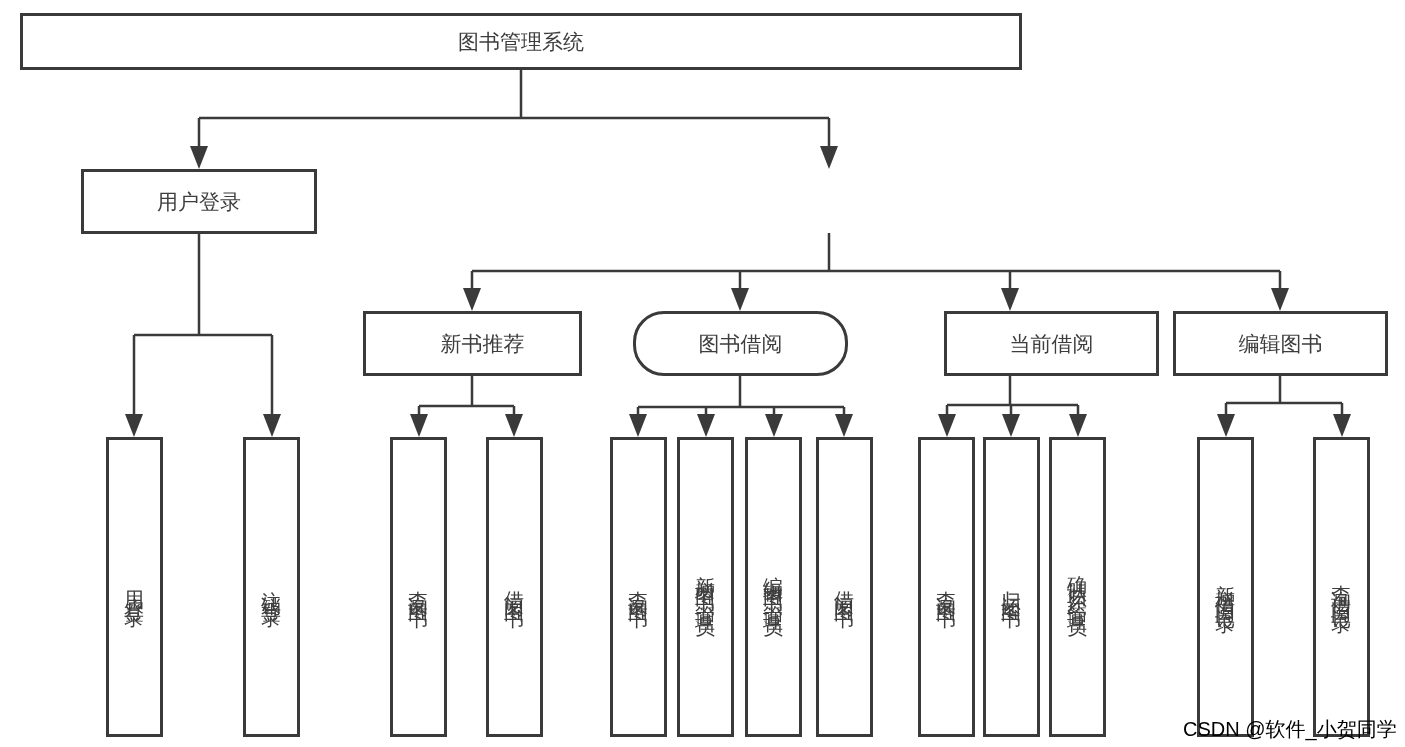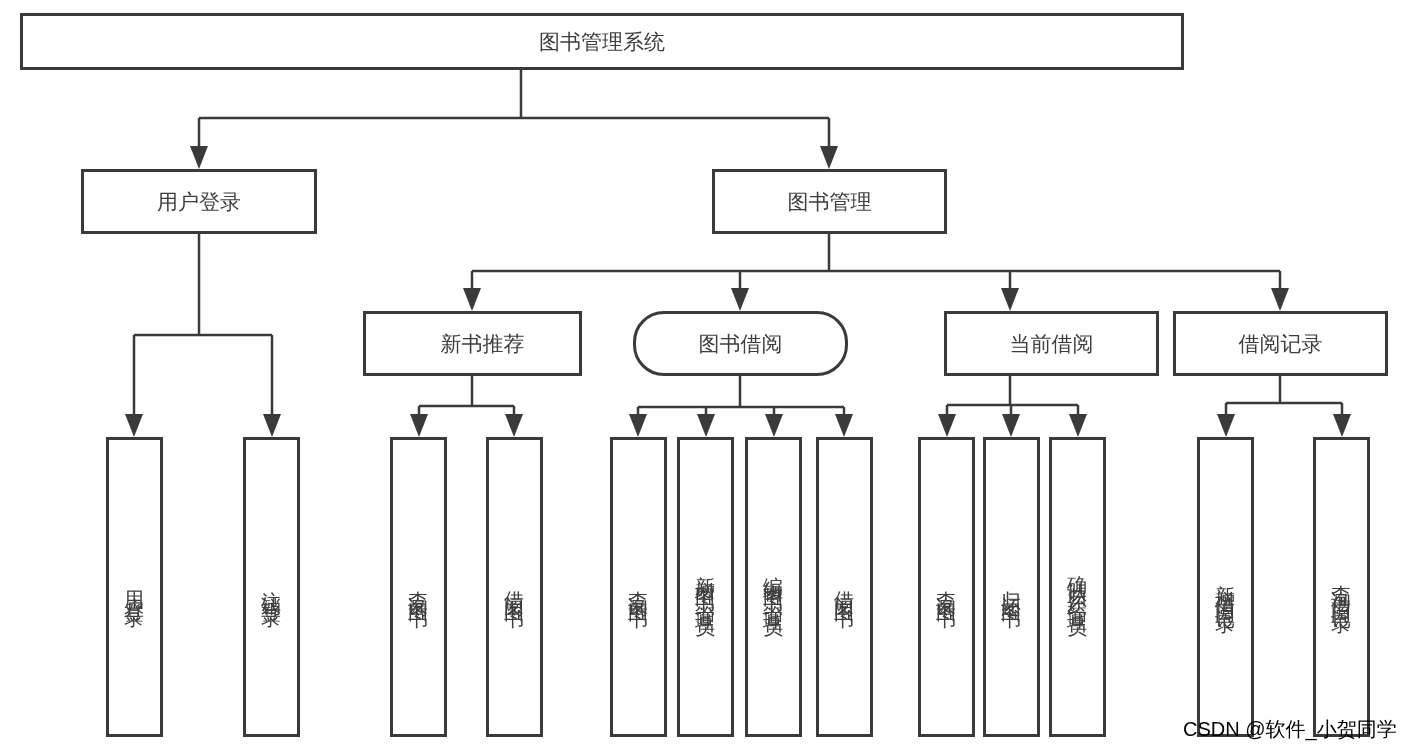--- a/index.html
+++ b/index.html
@@ -20,21 +20,21 @@
     position: absolute;
     box-sizing: border-box;
     border: 3px solid #3a3a3a;
     background: #ffffff;
     display: flex;
     align-items: center;
     justify-content: center;
     color: #3d3d3d;
   }
   .h-box { font-size: 21px; }
-  .root-box  { left: 20px;  top: 13px;  width: 1164px; height: 57px; }
+  .root-box  { left: 20px;  top: 13px;  width: 1002px; height: 57px; }
   .lv2-login { left: 81px;  top: 169px; width: 236px;  height: 65px; }
   .lv2-mgmt  { left: 712px; top: 169px; width: 235px;  height: 65px; }
   .lv3 { top: 311px; height: 65px; width: 215px; }
   .lv3-a { left: 363px; width: 219px; padding-left: 20px; }
   .lv3-b { left: 633px; border-radius: 31px; }
   .lv3-c { left: 903px; margin-left: 41px; }
   .lv3-d { left: 1173px; }
   .leaf {
     top: 437px;
     width: 57px;
@@ -107,35 +107,32 @@
     </g>
   </svg>
 
   <div class="box h-box root-box">
     <span>图书管理系统</span>
   </div>
 
   <div class="box h-box lv2-login">
     <span>用户登录</span>
   </div>
-  <div class="box h-box lv2-mgmt">
-    <span>图书管理</span>
-  </div>
 
   <div class="box h-box lv3 lv3-a">
     <span>新书推荐</span>
   </div>
   <div class="box h-box lv3 lv3-b">
     <span>图书借阅</span>
   </div>
   <div class="box h-box lv3 lv3-c">
     <span>当前借阅</span>
   </div>
   <div class="box h-box lv3 lv3-d">
-    <span>借阅记录</span>
+    <span>编辑图书</span>
   </div>
 
   <div class="box leaf g1-a">
     <span>用户登录</span>
   </div>
   <div class="box leaf g1-b">
     <span>注销登录</span>
   </div>
 
   <div class="box leaf g2-a">

